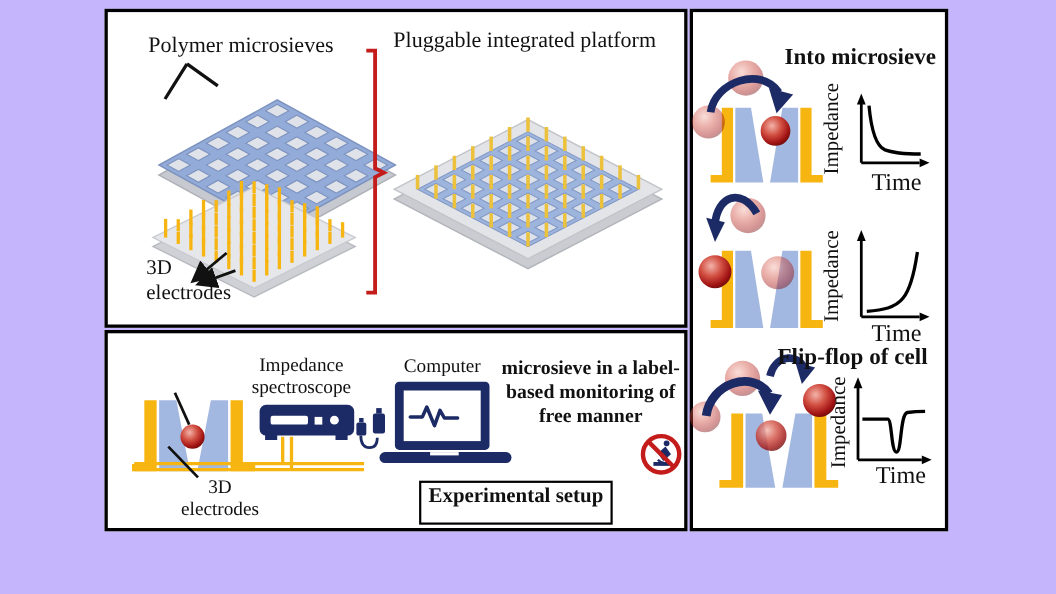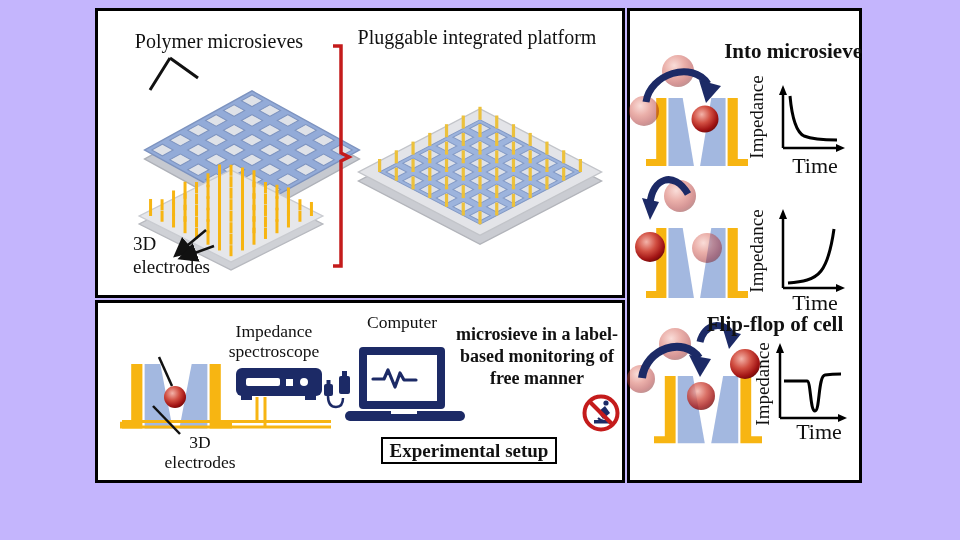--- a/index.html
+++ b/index.html
@@ -4,21 +4,21 @@
 <style>
   html,body{margin:0;padding:0;background:#fff;}
   #page{position:relative;width:960px;height:540px;background:#c4b5fd;overflow:hidden;
         font-family:"Liberation Serif", serif;color:#111;}
   .box{position:absolute;border:3px solid #000;background:#fff;box-sizing:border-box;}
   #gfx{position:absolute;left:0;top:0;pointer-events:none;}
   .lbl{position:absolute;text-align:center;line-height:1.12;}
   .title{font-weight:bold;font-size:21px;}
   .rot{transform:rotate(-90deg);}
   .bold{font-weight:bold;}
-  #caption-box{position:absolute;left:381px;top:437px;width:176px;height:27px;
+  #caption-box{position:absolute;left:381px;top:437px;width:176px;height:40px;
         border:2.5px solid #000;box-sizing:border-box;text-align:center;
         font-weight:bold;font-size:19px;line-height:23px;background:#fff;}
 </style>
 </head>
 <body>
 
 <div id="page">
 
   <div class="box" style="left:95px;top:8px;width:530px;height:290px;"></div>
   <div class="box" style="left:95px;top:300px;width:530px;height:183px;"></div>
@@ -363,33 +363,33 @@
   <div class="lbl" style="left:356px;top:26px;width:242px;font-size:20px;">Pluggable integrated platform</div>
   <div class="lbl" style="left:133px;top:232px;width:100px;text-align:left;font-size:19px;line-height:23px;">
     <div>3D</div>
     <div>electrodes</div>
   </div>
 
   <div class="lbl" style="left:224px;top:321px;width:100px;font-size:17.5px;line-height:20px;">
     <div>Impedance</div>
     <div>spectroscope</div>
   </div>
-  <div class="lbl" style="left:363px;top:313px;width:78px;font-size:17.5px;">Computer</div>
+  <div class="lbl" style="left:363px;top:323px;width:78px;font-size:17.5px;">Computer</div>
   <div class="lbl bold" style="left:450px;top:323px;width:174px;font-size:18px;line-height:22px;">
     <div>microsieve in a label-</div>
     <div>based monitoring of</div>
     <div>free manner</div>
   </div>
   <div class="lbl" style="left:160px;top:432px;width:80px;font-size:17.5px;line-height:20px;">
     <div>3D</div>
     <div>electrodes</div>
   </div>
   <div id="caption-box">Experimental setup</div>
 
-  <div class="lbl title" style="left:702px;top:40px;width:160px;text-align:right;">Into microsieve</div>
+  <div class="lbl title" style="left:702px;top:40px;width:160px;">Into microsieve</div>
   <div class="lbl title" style="left:695px;top:313px;width:160px;text-align:center;">Flip-flop of cell</div>
 
   <div class="lbl rot" style="left:702px;top:106px;width:110px;height:22px;font-size:19px;">Impedance</div>
   <div class="lbl rot" style="left:702px;top:240px;width:110px;height:22px;font-size:19px;">Impedance</div>
   <div class="lbl rot" style="left:708px;top:373px;width:110px;height:22px;font-size:19px;">Impedance</div>
 
   <div class="lbl" style="left:780px;top:154px;width:70px;font-size:22px;">Time</div>
   <div class="lbl" style="left:780px;top:291px;width:70px;font-size:22px;">Time</div>
   <div class="lbl" style="left:784px;top:420px;width:70px;font-size:22px;">Time</div>
 

